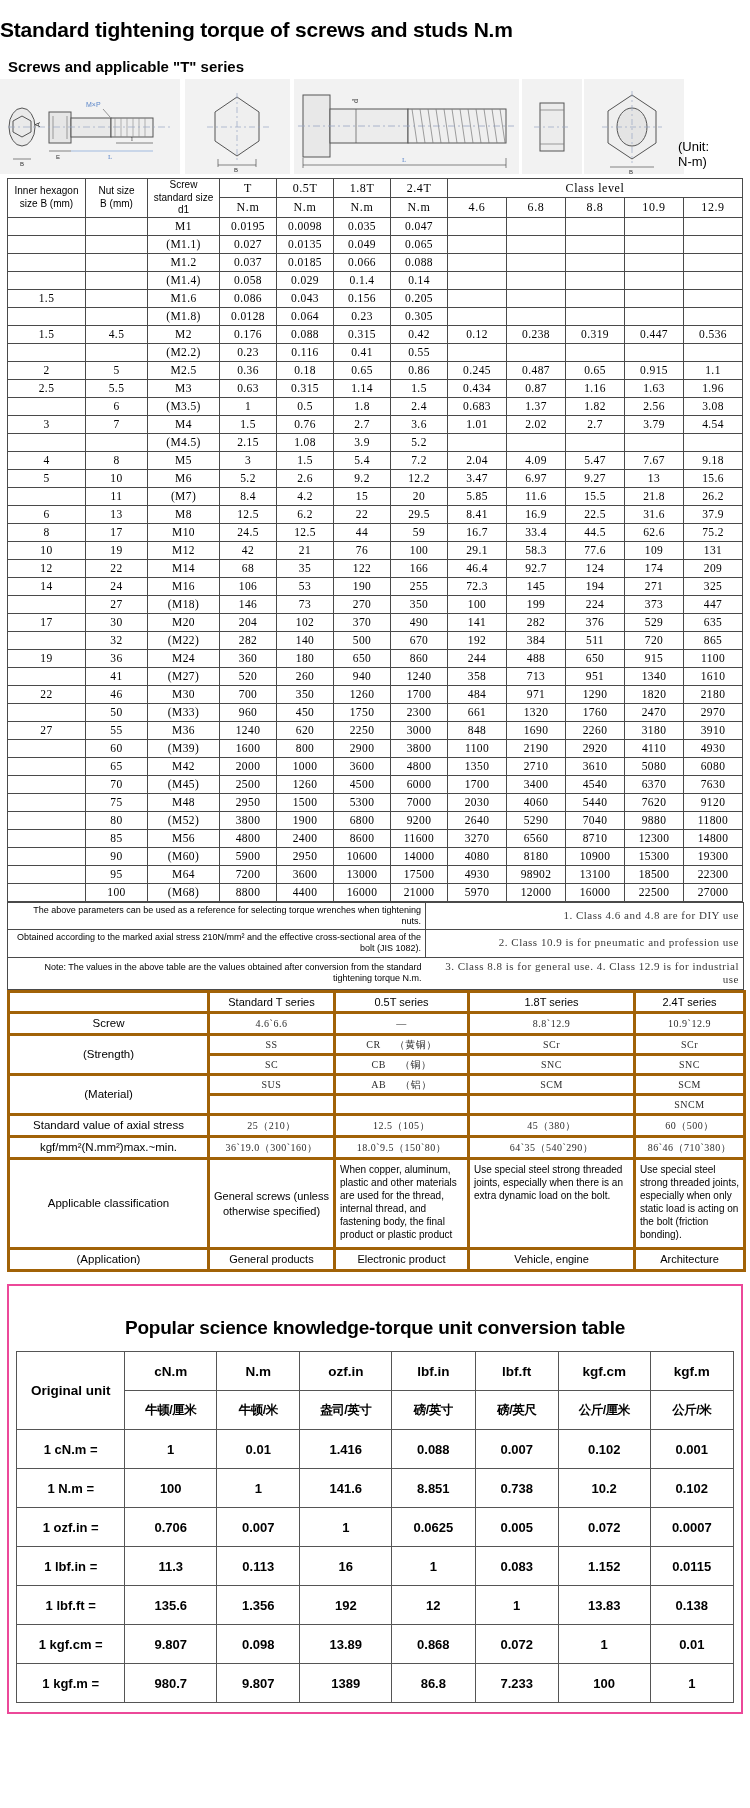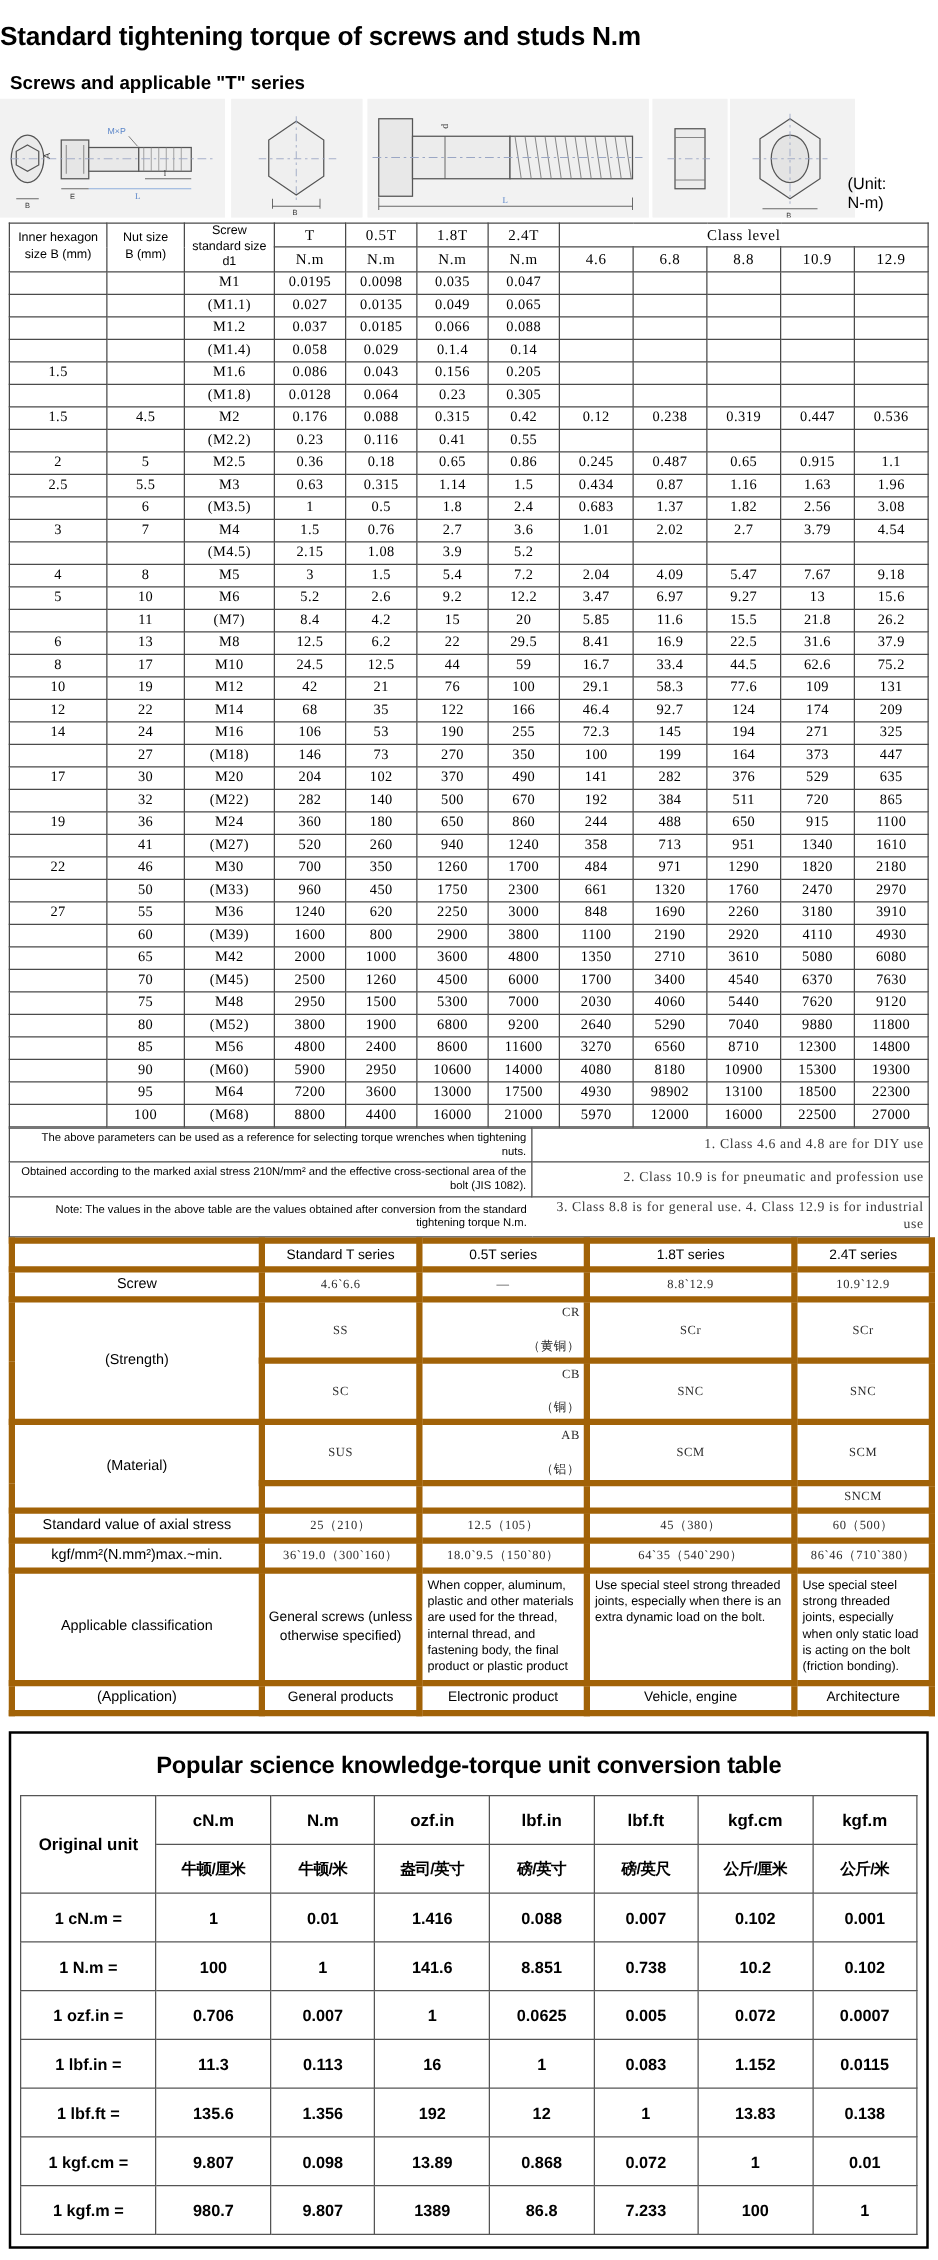--- a/index.html
+++ b/index.html
@@ -94,21 +94,21 @@
   .notes-table td.serif-note{
     font-family:"Liberation Serif", serif;
     font-size:11px;
     letter-spacing:0.5px;
     color:#3a3a3a;
   }
 
   
   .spec-table{width:736px;margin:0 7px;table-layout:fixed;}
   .spec-table td{
-    border:5px solid #a16207;
+    border:3px solid #a16207;
     text-align:center;
     vertical-align:middle;
     font-size:11px;
     font-family:"Liberation Sans", sans-serif;
     padding:2px 3px;
     line-height:1.3;
   }
   .spec-table td.serif{
     font-family:"Liberation Serif", serif;
     font-size:10px;
@@ -123,28 +123,28 @@
     padding:3px 4px;
     vertical-align:top;
   }
   .spec-table td.desc-big{
     text-align:center;
     font-size:11px;
     line-height:1.35;
     vertical-align:middle;
   }
   .mat-cell{
-    display:flex;justify-content:center;gap:14px;align-items:flex-end;flex-direction:column;
+    display:flex;justify-content:center;gap:14px;align-items:flex-end;
   }
 
   
   .conv-wrap{
-    border:2px solid #000000;
+    border:2px solid #ec4899;
     margin:12px 7px 10px 7px;
-    padding:6px 7px 9px 7px;
+    padding:22px 7px 9px 7px;
   }
   .conv-title{
     text-align:center;
     font-size:19px;
     font-weight:bold;
     padding:9px 0 12px 0;
     letter-spacing:-0.2px;
   }
   .conv-table{width:100%;table-layout:fixed;}
   .conv-table td{
@@ -629,21 +629,21 @@
         <tr>
           <td></td>
           <td>27</td>
           <td>(M18)</td>
           <td>146</td>
           <td>73</td>
           <td>270</td>
           <td>350</td>
           <td>100</td>
           <td>199</td>
-          <td>164</td>
+          <td>224</td>
           <td>373</td>
           <td>447</td>
         </tr>
         <tr>
           <td>17</td>
           <td>30</td>
           <td>M20</td>
           <td>204</td>
           <td>102</td>
           <td>370</td>

